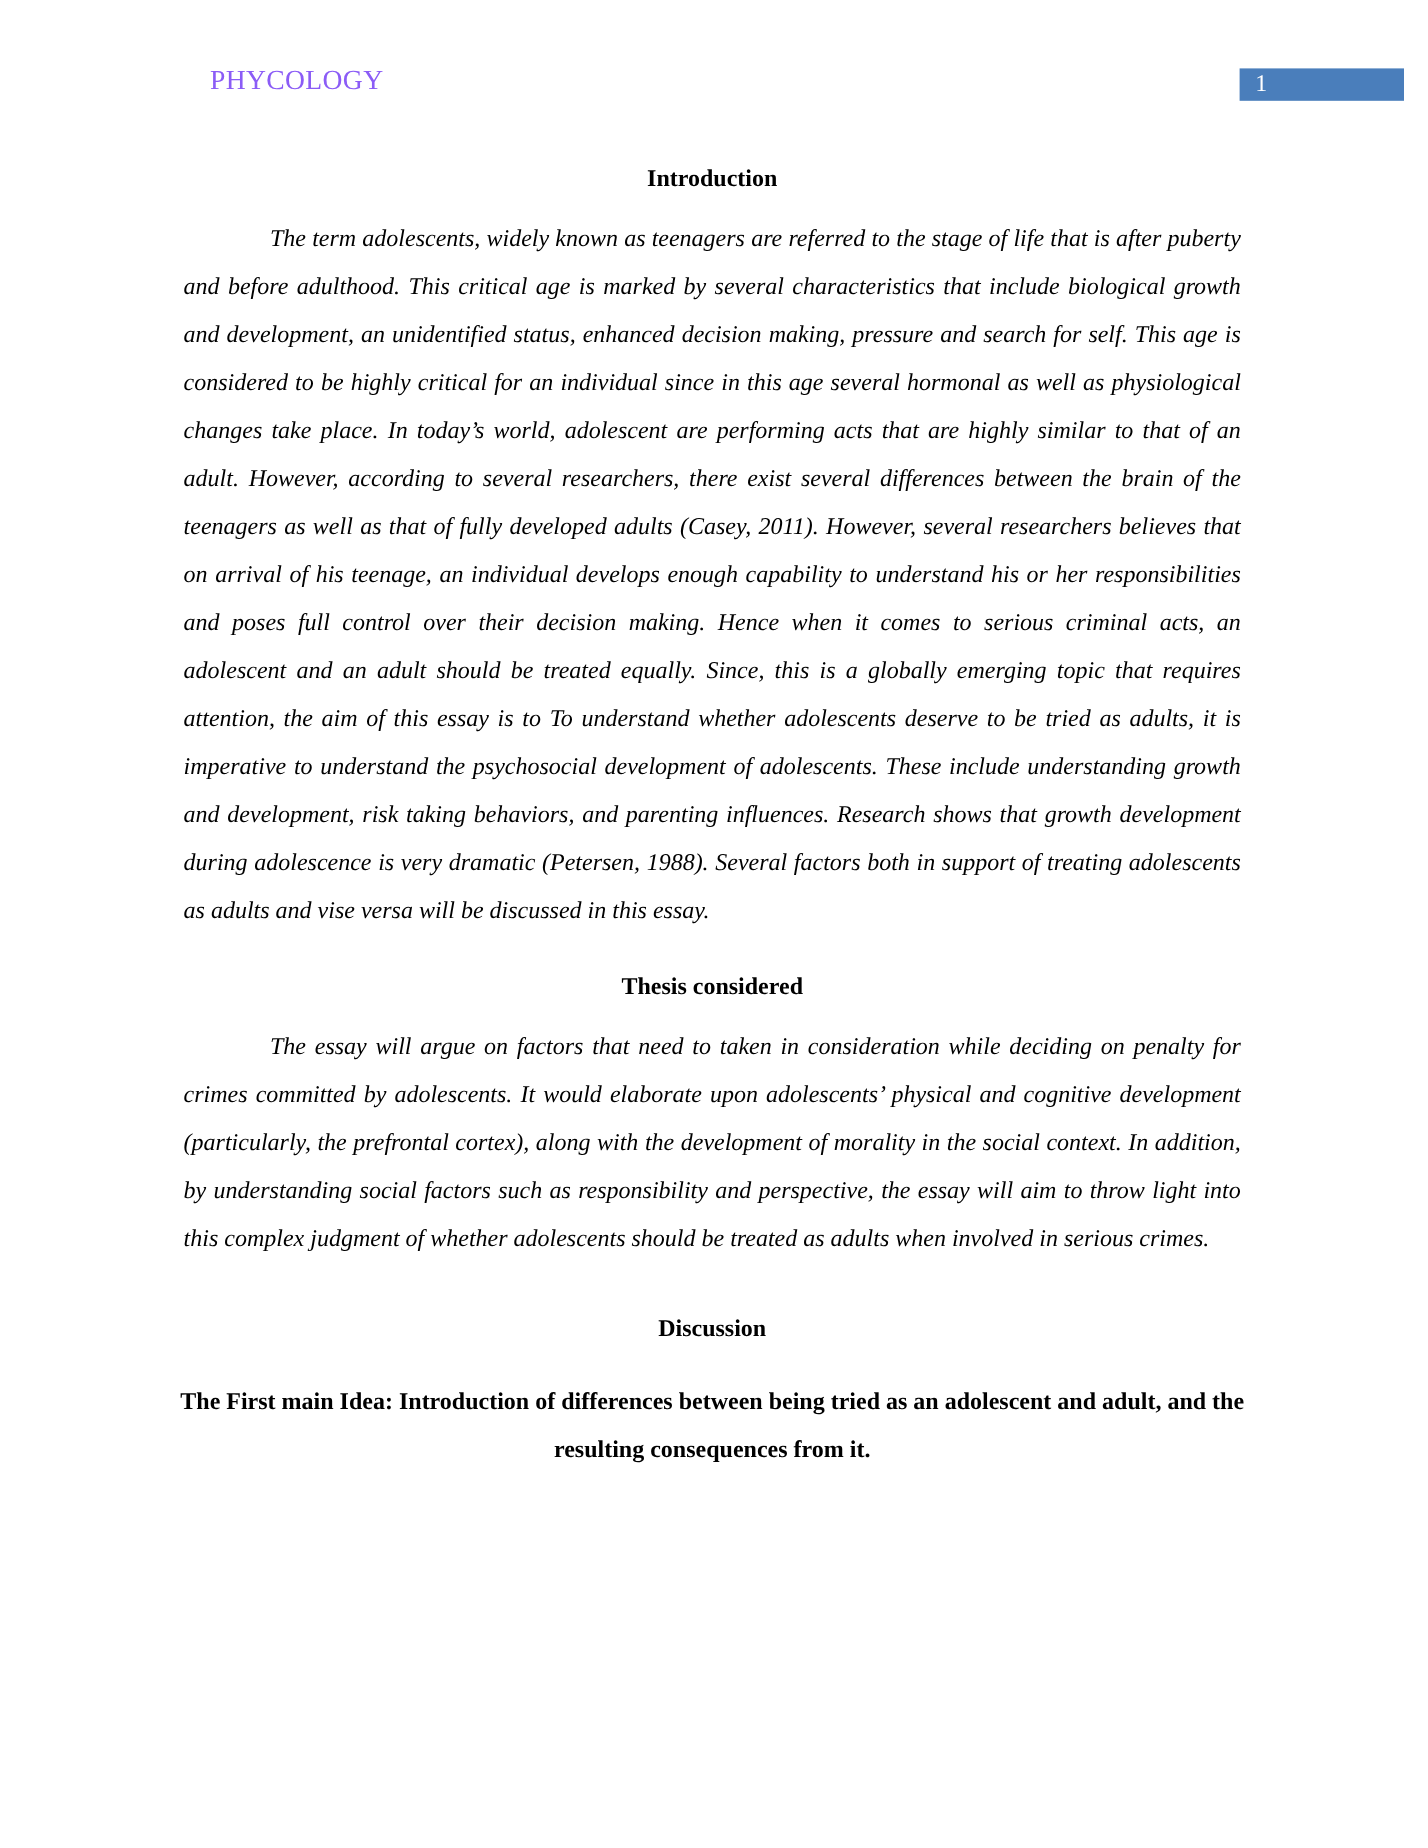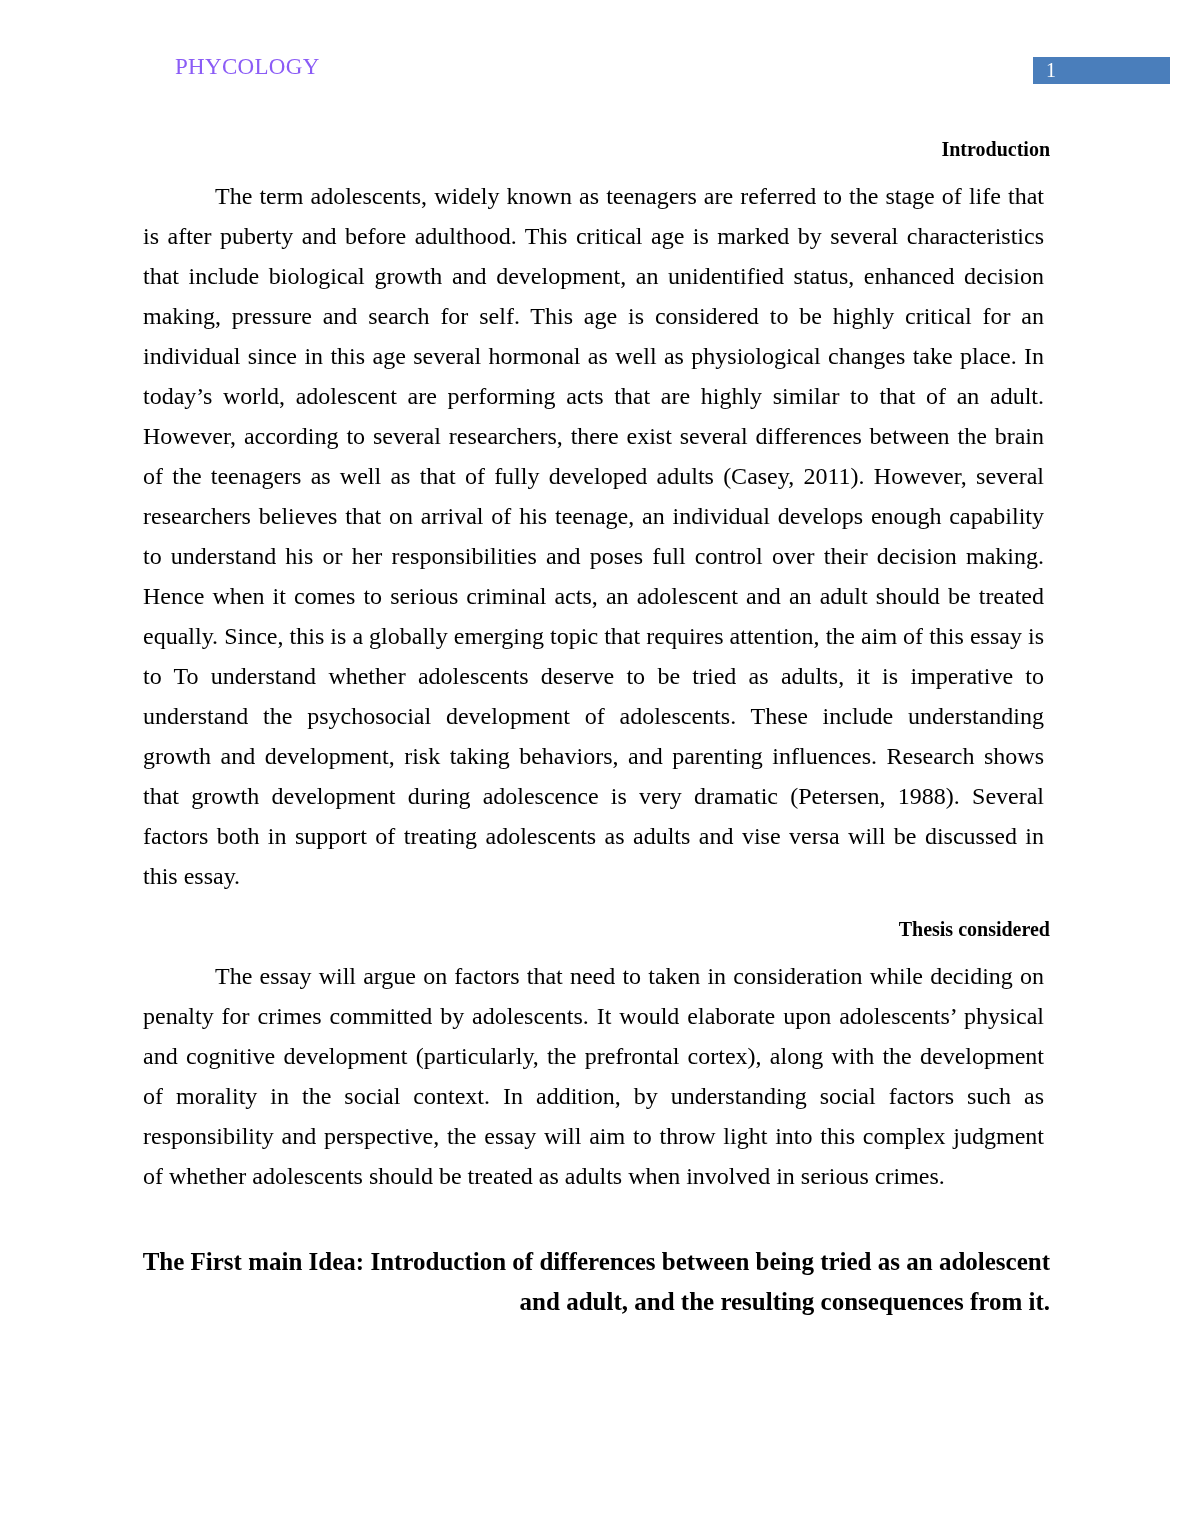--- a/index.html
+++ b/index.html
@@ -63,39 +63,40 @@
     left: 137px;
     top: 136px;
     width: 913px;
   }
 
   .section-heading {
     font-size: 20px;
     font-weight: bold;
     line-height: 27px;
     margin: 0 0 13px 0;
-    text-align: right;
+    text-align: center;
   }
 
   .sub-heading {
-    font-size: 25px;
+    font-size: 20px;
     font-weight: bold;
     line-height: 40px;
     margin: 0;
-    text-align: right;
+    text-align: center;
   }
 
   p.body-para {
-    font-size: 24px;
+    font-size: 20px;
     line-height: 40px;
     text-align: justify;
     text-justify: inter-word;
-    margin: 6px;
+    margin: 16px;
     text-indent: 72px;
     hyphens: none;
+    font-style: italic;
     -webkit-hyphens: none;
   }
 
   .spacer-sm { height: 14px; }
   .spacer-md { height: 26px; }
 </style>
 </head>
 <body>
 
 <div class="page">
@@ -115,20 +116,21 @@
     <p class="body-para">The term adolescents, widely known as teenagers are referred to the stage of life that is after puberty and before adulthood. This critical age is marked by several characteristics that include biological growth and development, an unidentified status, enhanced decision making, pressure and search for self.  This age is considered to be highly critical for an individual since in this age several hormonal as well as physiological changes take place. In today’s world, adolescent are performing acts that are highly similar to that of an adult. However, according to several researchers, there exist several differences between the brain of the teenagers as well as that of fully developed adults (Casey, 2011). However, several researchers believes that on arrival of his teenage, an individual develops enough capability to understand his or her responsibilities and poses full control over their decision making. Hence when it comes to serious criminal acts, an adolescent and an adult should be treated equally. Since, this is a globally emerging topic that requires attention, the aim of this essay is to To understand whether adolescents deserve to be tried as adults, it is imperative to understand the psychosocial development of adolescents. These include understanding growth and development, risk taking behaviors, and parenting influences. Research shows that growth development during adolescence is very dramatic (Petersen, 1988). Several factors both in support of treating adolescents as adults and vise versa will be discussed in this essay.</p>
 
     <div class="spacer-sm"></div>
 
     <h2 class="section-heading">Thesis considered</h2>
 
     <p class="body-para">The essay will argue on factors that need to taken in consideration while deciding on penalty for crimes committed by adolescents. It would elaborate upon adolescents’ physical and cognitive development (particularly, the prefrontal cortex), along with the development of morality in the social context. In addition, by understanding social factors such as responsibility and perspective, the essay will aim to throw light into this complex judgment of whether adolescents should be treated as adults when involved in serious crimes.</p>
 
     <div class="spacer-md"></div>
 
+    <h2 class="section-heading">Discussion</h2>
 
     <div class="spacer-sm"></div>
 
     <h3 class="sub-heading">The First main Idea: Introduction of differences between being tried as an adolescent and adult, and the resulting consequences from it.</h3>
 
   </div>
 
 </div>
 
 </body></html>

